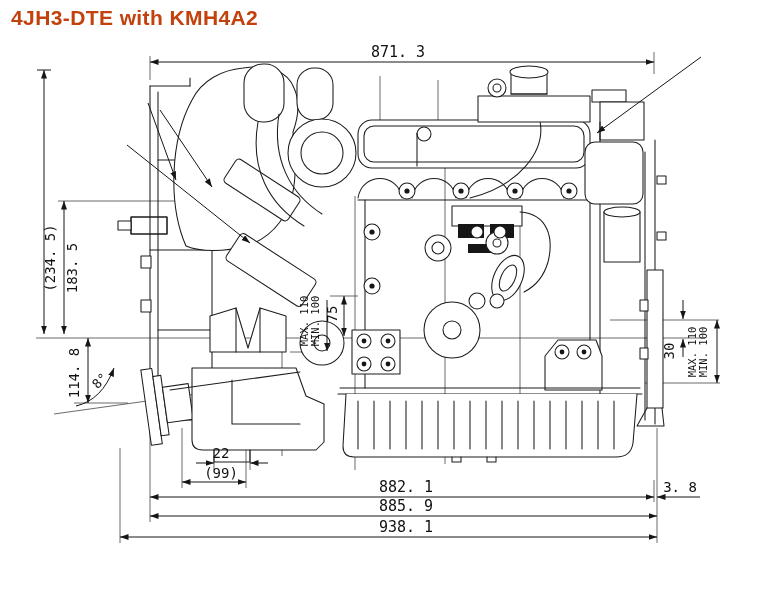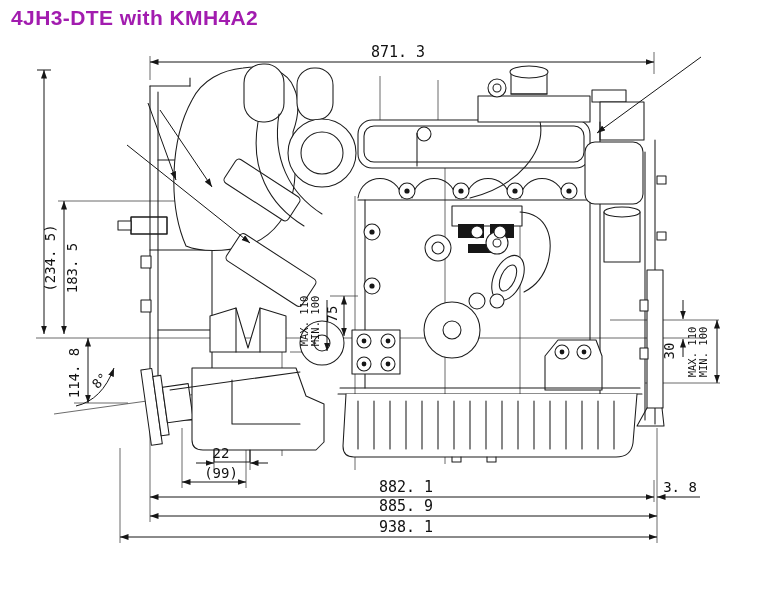--- a/index.html
+++ b/index.html
@@ -1,19 +1,19 @@
 <!DOCTYPE html>
 <html><head>
 <meta charset="utf-8">
 <style>
   html,body{margin:0;padding:0;background:#ffffff;}
   .sheet{position:relative;width:768px;height:614px;background:#fff;overflow:hidden;
          font-family:"Liberation Sans",sans-serif;}
   .title{position:absolute;left:11px;top:6px;margin:0;font-size:21px;font-weight:bold;
-         color:#a21caf;letter-spacing:.4px;font-family:"Liberation Sans",sans-serif;}
+         color:#c2410c;letter-spacing:.4px;font-family:"Liberation Sans",sans-serif;}
   svg{position:absolute;left:0;top:0;}
   svg text{fill:#111;font-family:"DejaVu Sans Mono",monospace;}
   .dim  line,.dim path{stroke:#161616;stroke-width:1;fill:none;}
   .thin line,.thin path{stroke:#3a3a3a;stroke-width:.75;fill:none;}
   .art line,.art path,.art rect,.art circle,.art ellipse{stroke:#1c1c1c;stroke-width:1.05;fill:none;
         stroke-linejoin:round;stroke-linecap:round;}
   .art .wf{fill:#ffffff;}
   .art .blk{fill:#161616;stroke:none;}
   .art .fin{stroke-width:.8;}
   .t15{font-size:15px;} .t14{font-size:14px;} .t13{font-size:13px;} .t10{font-size:10.5px;}

